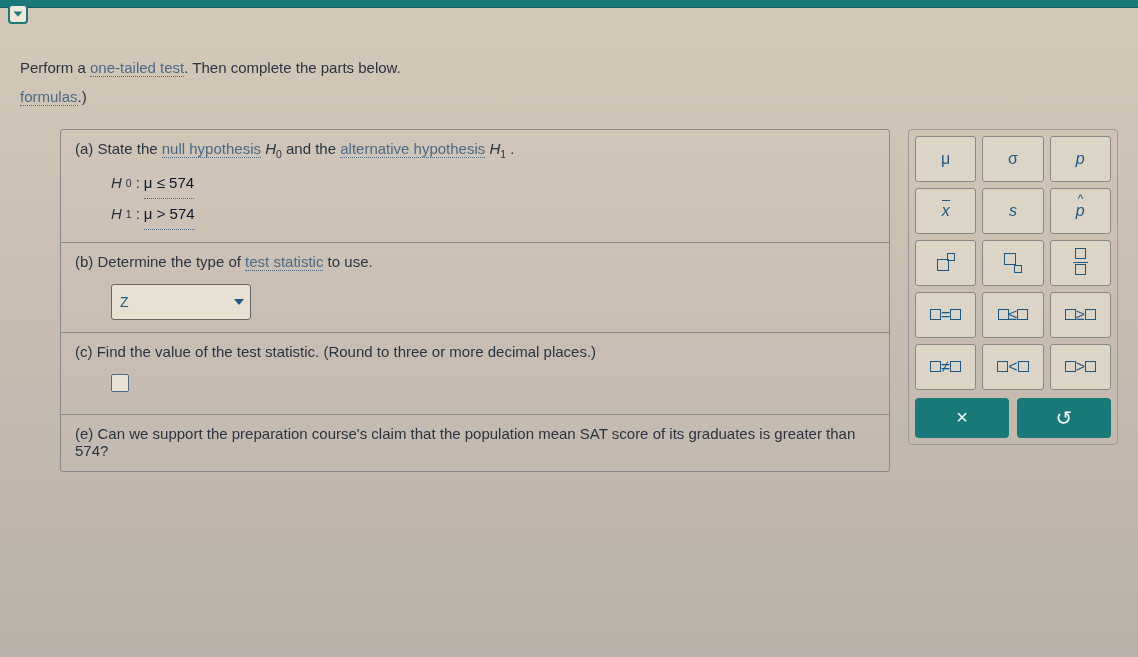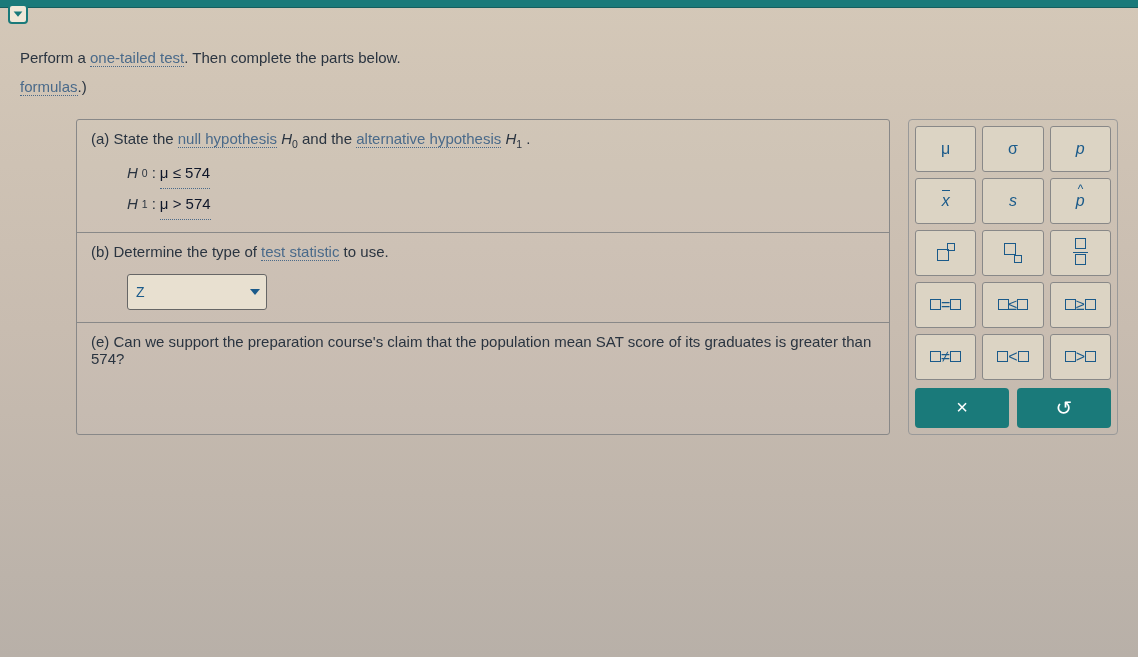--- a/index.html
+++ b/index.html
@@ -26,33 +26,33 @@
       height: 20px;
       border: 2px solid #1a7a7a;
       border-radius: 4px;
       display: flex;
       align-items: center;
       justify-content: center;
       background: #f0e8d8;
     }
     .chevron svg { width: 14px; height: 14px; fill: #1a7a7a; }
     .instructions {
-      padding: 38px 20px 14px 20px;
+      padding: 48px 20px 14px 20px;
       line-height: 1.55;
     }
     .instructions p { margin-bottom: 6px; }
     .dotted-link {
       color: #4a6a8a;
       border-bottom: 1px dotted #4a6a8a;
       cursor: pointer;
     }
     .main-row {
       display: flex;
       gap: 18px;
-      padding: 0 20px 0 76px;
+      padding: 0 20px 0 60px;
     }
     .panel {
       flex: 1;
       border: 1px solid #888;
       border-radius: 3px;
       background: rgba(255,255,255,0.04);
     }
     .panel-row {
       border-bottom: 1px solid #888;
       padding: 10px 14px 12px 14px;
@@ -196,20 +196,27 @@
         <span>Determine the type of </span><span class="dotted-link">test statistic</span><span> to use.</span>
       </span>
       <div class="indent">
         <div class="dropdown">
           <span>Z</span>
           <span class="caret"></span>
         </div>
       </div>
     </div>
 
+    <div class="panel-row">
+      <span class="item-label">(c)</span>
+      <span>Find the value of the test statistic. (Round to three or more decimal places.)</span>
+      <div class="indent">
+        <span class="placeholder-box"></span>
+      </div>
+    </div>
 
 
     <div class="panel-row">
       <span class="item-label">(e)</span>
       <span>Can we support the preparation course's claim that the population mean SAT score of its graduates is greater than 574?</span>
     </div>
 
   </div>
 
   <div class="palette">

